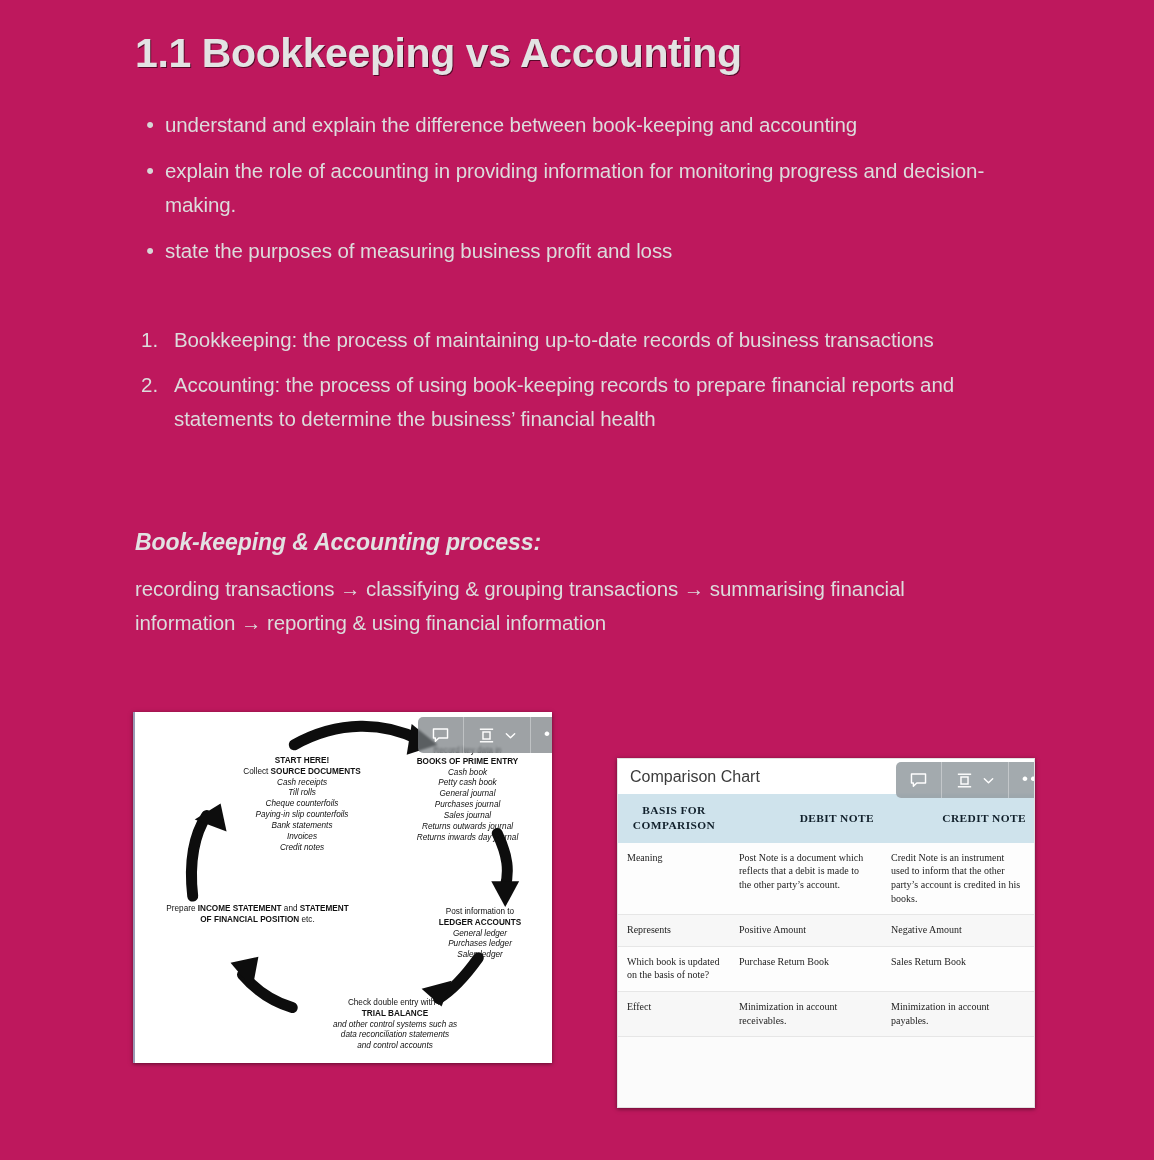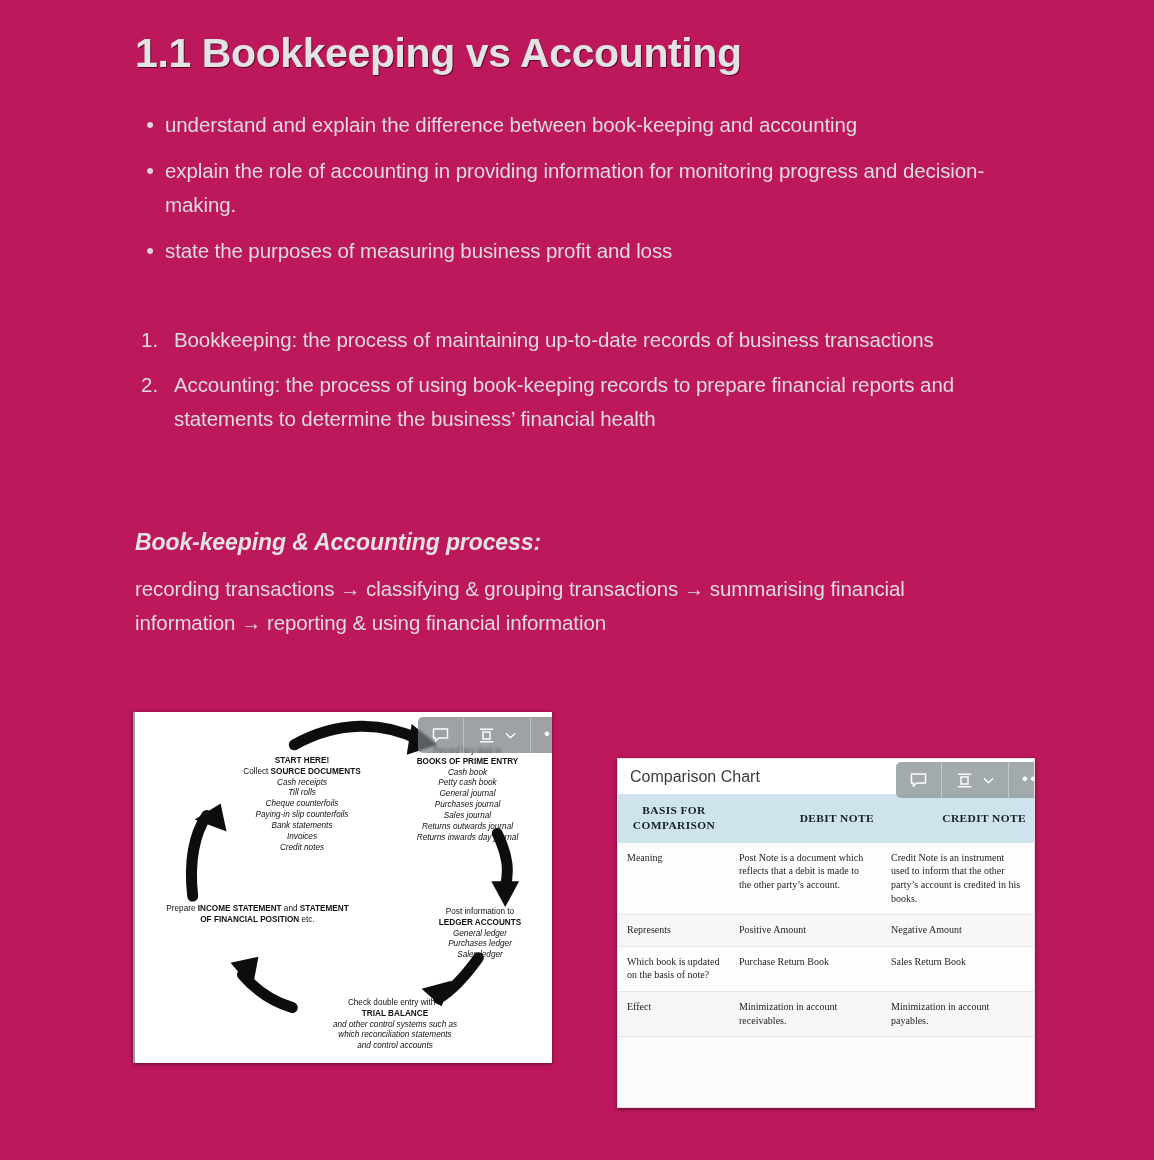--- a/index.html
+++ b/index.html
@@ -322,21 +322,21 @@
       <b>LEDGER ACCOUNTS</b><br>
       <i>General ledger</i><br>
       <i>Purchases ledger</i><br>
       <i>Sales ledger</i>
     </div>
 
     <div class="cyc-text" id="cyc-trial">
       <span>Check double entry with a</span><br>
       <b>TRIAL BALANCE</b><br>
       <i>and other control systems such as</i><br>
-      <i>which reconciliation statements</i><br>
+      <i>data reconciliation statements</i><br>
       <i>and control accounts</i>
     </div>
 
     <div class="cyc-text" id="cyc-income">
       <span>Prepare </span><b>INCOME STATEMENT</b><span> and </span><b>STATEMENT OF FINANCIAL POSITION</b><span> etc.</span>
     </div>
 
     <div class="cyc-text" id="cyc-caption">
       <b>Figure 1.1.1A:</b><span> The accounting cycle</span>
     </div>

